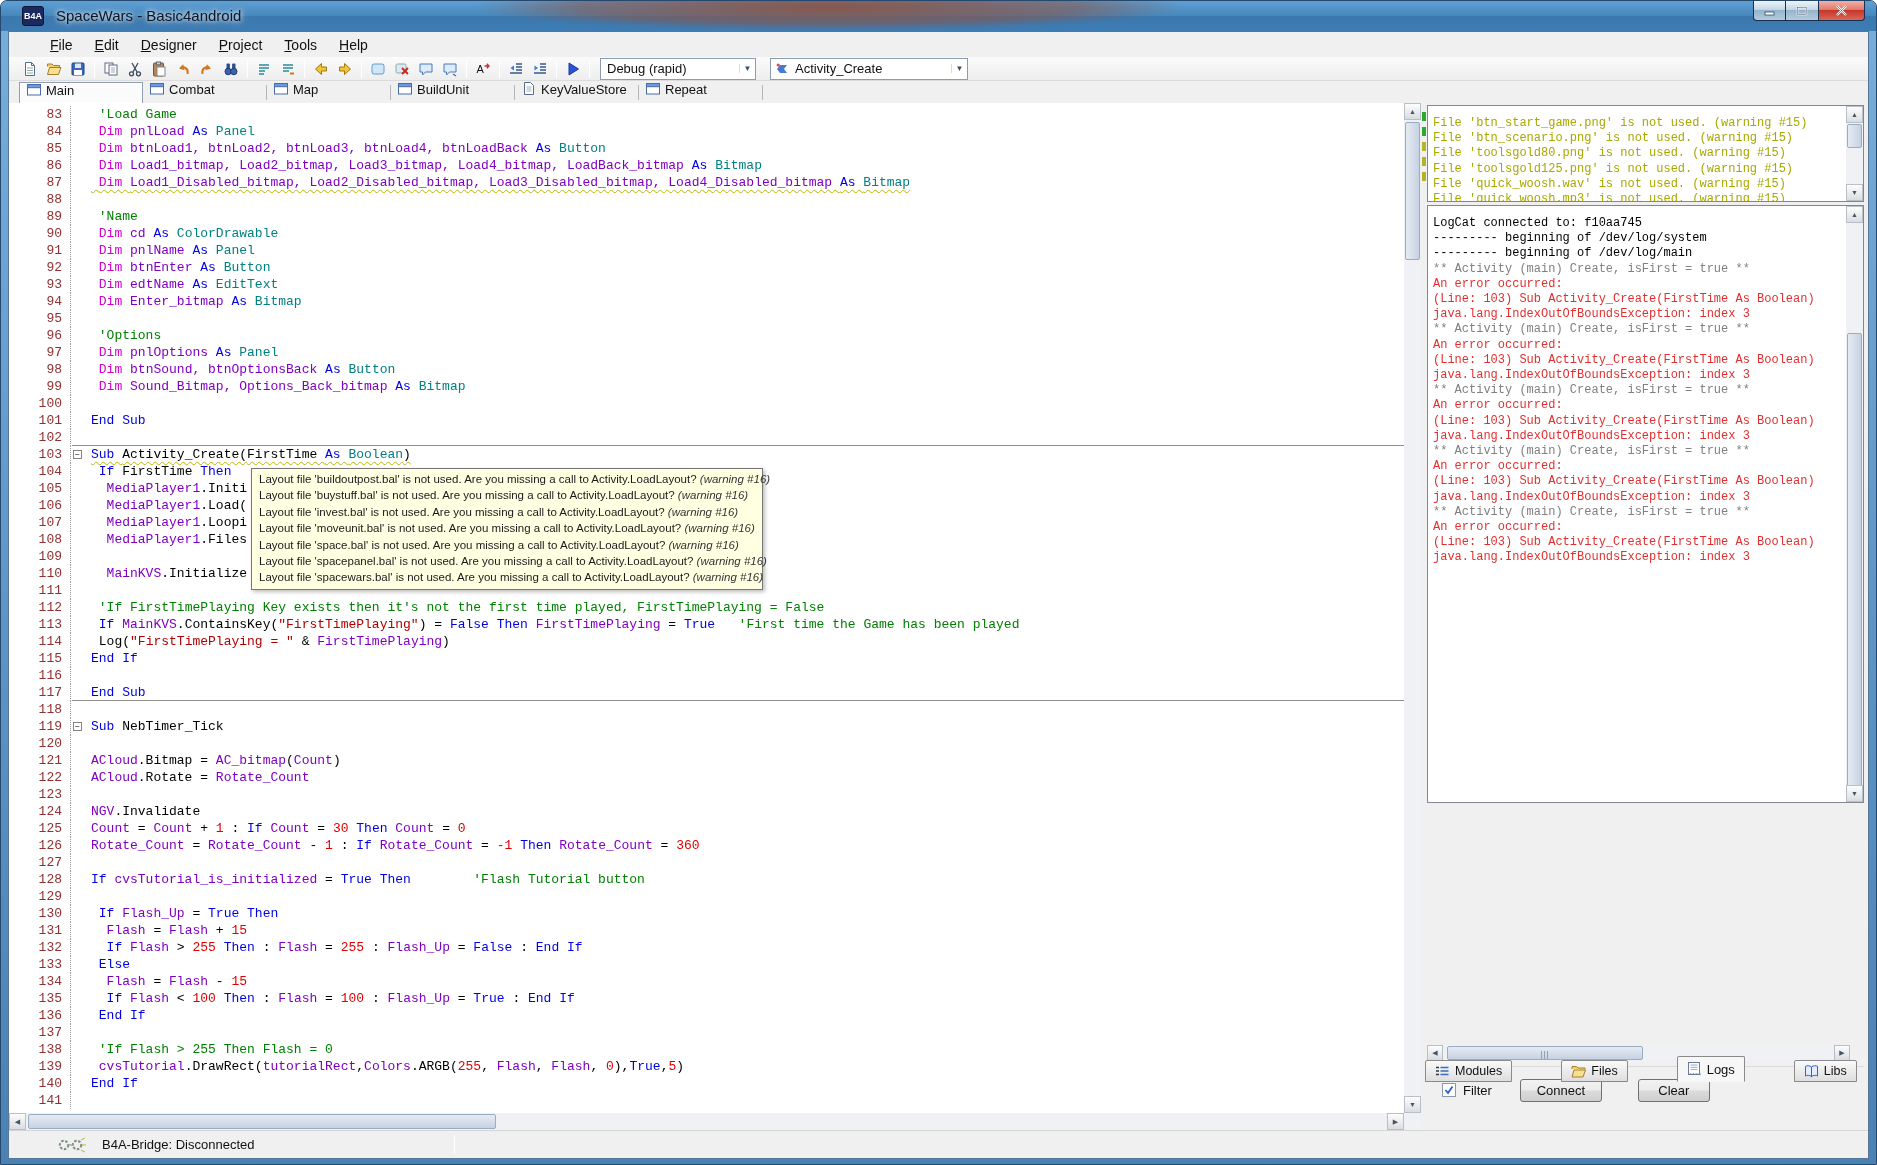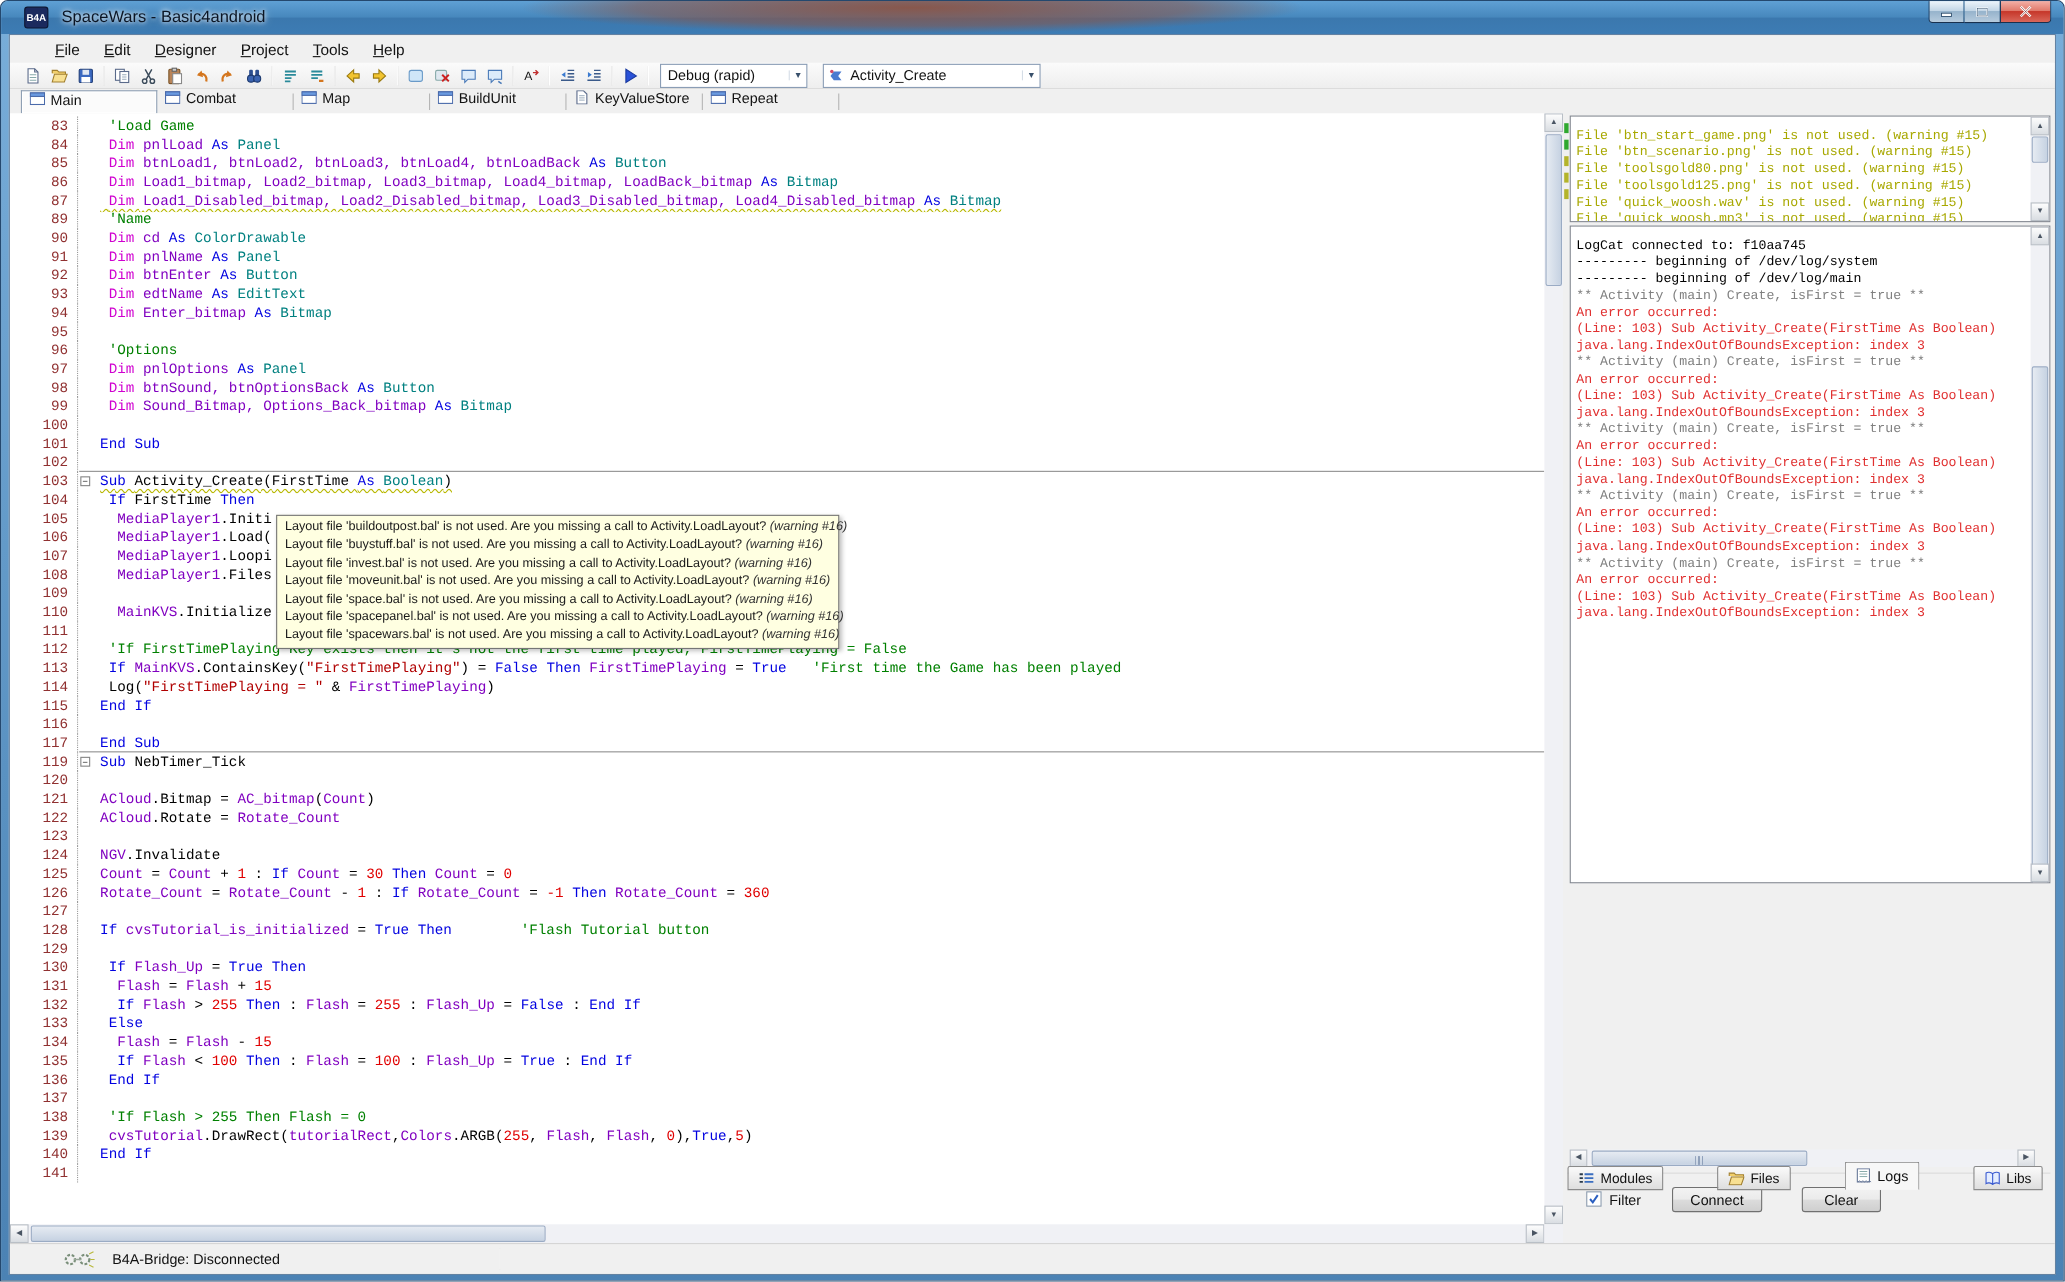--- a/index.html
+++ b/index.html
@@ -272,21 +272,21 @@
             </svg>
           </span>
           <span class="tsep"></span>
           <span class="tbtn">
             <svg viewBox="0 0 16 16">
               <path d="M4 2l9.5 6L4 14z" fill="#2a52d8" stroke="#1a3aa0"></path>
             </svg>
           </span>
           <span class="tsep"></span>
         </span>
-      <div class="combo" style="width:134px">
+      <div class="combo" style="width:156px">
         <span class="ctext">Debug (rapid)</span>
         <span class="carrow">▼</span>
       </div>
       <div class="combo" style="width:198px;margin-left:14px">
         <svg class="cicon" viewBox="0 0 14 14">
             <path d="M2 7l3-4h7l-3 4 3 4H5z" fill="#4a7ad0"></path>
             <circle cx="3.2" cy="3" r="1.6" fill="#d04a6a"></circle>
           </svg>
         <span class="ctext">Activity_Create</span>
         <span class="carrow">▼</span>
@@ -356,20 +356,21 @@
       </div>
 
     <div class="workspace">
       <div class="editor">
         <div class="codearea" id="codearea">
             <div class="cl"><span class="gut">83</span><span> <span class="tk-c">'Load Game</span></span></div>
             <div class="cl"><span class="gut">84</span><span> <span class="tk-d">Dim </span><span class="tk-v">pnlLoad </span><span class="tk-k">As </span><span class="tk-t">Panel</span></span></div>
             <div class="cl"><span class="gut">85</span><span> <span class="tk-d">Dim </span><span class="tk-v">btnLoad1, btnLoad2, btnLoad3, btnLoad4, btnLoadBack </span><span class="tk-k">As </span><span class="tk-t">Button</span></span></div>
             <div class="cl"><span class="gut">86</span><span> <span class="tk-d">Dim </span><span class="tk-v">Load1_bitmap, Load2_bitmap, Load3_bitmap, Load4_bitmap, LoadBack_bitmap </span><span class="tk-k">As </span><span class="tk-t">Bitmap</span></span></div>
             <div class="cl"><span class="gut">87</span><span class="squig"> <span class="tk-d">Dim </span><span class="tk-v">Load1_Disabled_bitmap, Load2_Disabled_bitmap, Load3_Disabled_bitmap, Load4_Disabled_bitmap </span><span class="tk-k">As </span><span class="tk-t">Bitmap</span></span></div>
+            <div class="cl"><span class="gut">88</span><span></span></div>
             <div class="cl"><span class="gut">89</span><span> <span class="tk-c">'Name</span></span></div>
             <div class="cl"><span class="gut">90</span><span> <span class="tk-d">Dim </span><span class="tk-v">cd </span><span class="tk-k">As </span><span class="tk-t">ColorDrawable</span></span></div>
             <div class="cl"><span class="gut">91</span><span> <span class="tk-d">Dim </span><span class="tk-v">pnlName </span><span class="tk-k">As </span><span class="tk-t">Panel</span></span></div>
             <div class="cl"><span class="gut">92</span><span> <span class="tk-d">Dim </span><span class="tk-v">btnEnter </span><span class="tk-k">As </span><span class="tk-t">Button</span></span></div>
             <div class="cl"><span class="gut">93</span><span> <span class="tk-d">Dim </span><span class="tk-v">edtName </span><span class="tk-k">As </span><span class="tk-t">EditText</span></span></div>
             <div class="cl"><span class="gut">94</span><span> <span class="tk-d">Dim </span><span class="tk-v">Enter_bitmap </span><span class="tk-k">As </span><span class="tk-t">Bitmap</span></span></div>
             <div class="cl"><span class="gut">95</span><span></span></div>
             <div class="cl"><span class="gut">96</span><span> <span class="tk-c">'Options</span></span></div>
             <div class="cl"><span class="gut">97</span><span> <span class="tk-d">Dim </span><span class="tk-v">pnlOptions </span><span class="tk-k">As </span><span class="tk-t">Panel</span></span></div>
             <div class="cl"><span class="gut">98</span><span> <span class="tk-d">Dim </span><span class="tk-v">btnSound, btnOptionsBack </span><span class="tk-k">As </span><span class="tk-t">Button</span></span></div>
@@ -385,20 +386,21 @@
             <div class="cl"><span class="gut">108</span><span>  <span class="tk-v">MediaPlayer1</span><span class="tk-p">.Files</span></span></div>
             <div class="cl"><span class="gut">109</span><span></span></div>
             <div class="cl"><span class="gut">110</span><span>  <span class="tk-v">MainKVS</span><span class="tk-p">.Initialize</span></span></div>
             <div class="cl"><span class="gut">111</span><span></span></div>
             <div class="cl"><span class="gut">112</span><span> <span class="tk-c">'If FirstTimePlaying Key exists then it's not the first time played, FirstTimePlaying = False</span></span></div>
             <div class="cl"><span class="gut">113</span><span> <span class="tk-k">If </span><span class="tk-v">MainKVS</span><span class="tk-p">.ContainsKey(</span><span class="tk-s">"FirstTimePlaying"</span><span class="tk-p">) = </span><span class="tk-k">False Then </span><span class="tk-v">FirstTimePlaying </span><span class="tk-p">= </span><span class="tk-k">True</span><span class="tk-p">   </span><span class="tk-c">'First time the Game has been played</span></span></div>
             <div class="cl"><span class="gut">114</span><span> <span class="tk-p">Log(</span><span class="tk-s">"FirstTimePlaying = "</span><span class="tk-p"> &amp; </span><span class="tk-v">FirstTimePlaying</span><span class="tk-p">)</span></span></div>
             <div class="cl"><span class="gut">115</span><span><span class="tk-k">End If</span></span></div>
             <div class="cl"><span class="gut">116</span><span></span></div>
             <div class="cl divb"><span class="gut">117</span><span><span class="tk-k">End Sub</span></span></div>
+            <div class="cl"><span class="gut">118</span><span></span></div>
             <div class="cl"><span class="gut">119</span><span class="fold">−</span><span><span class="tk-k">Sub </span><span class="tk-p">NebTimer_Tick</span></span></div>
             <div class="cl"><span class="gut">120</span><span></span></div>
             <div class="cl"><span class="gut">121</span><span><span class="tk-v">ACloud</span><span class="tk-p">.Bitmap = </span><span class="tk-v">AC_bitmap</span><span class="tk-p">(</span><span class="tk-v">Count</span><span class="tk-p">)</span></span></div>
             <div class="cl"><span class="gut">122</span><span><span class="tk-v">ACloud</span><span class="tk-p">.Rotate = </span><span class="tk-v">Rotate_Count</span></span></div>
             <div class="cl"><span class="gut">123</span><span></span></div>
             <div class="cl"><span class="gut">124</span><span><span class="tk-v">NGV</span><span class="tk-p">.Invalidate</span></span></div>
             <div class="cl"><span class="gut">125</span><span><span class="tk-v">Count </span><span class="tk-p">= </span><span class="tk-v">Count </span><span class="tk-p">+ </span><span class="tk-n">1 </span><span class="tk-p">: </span><span class="tk-k">If </span><span class="tk-v">Count </span><span class="tk-p">= </span><span class="tk-n">30 </span><span class="tk-k">Then </span><span class="tk-v">Count </span><span class="tk-p">= </span><span class="tk-n">0</span></span></div>
             <div class="cl"><span class="gut">126</span><span><span class="tk-v">Rotate_Count </span><span class="tk-p">= </span><span class="tk-v">Rotate_Count </span><span class="tk-p">- </span><span class="tk-n">1 </span><span class="tk-p">: </span><span class="tk-k">If </span><span class="tk-v">Rotate_Count </span><span class="tk-p">= </span><span class="tk-n">-1 </span><span class="tk-k">Then </span><span class="tk-v">Rotate_Count </span><span class="tk-p">= </span><span class="tk-n">360</span></span></div>
             <div class="cl"><span class="gut">127</span><span></span></div>
             <div class="cl"><span class="gut">128</span><span><span class="tk-k">If </span><span class="tk-v">cvsTutorial_is_initialized </span><span class="tk-p">= </span><span class="tk-k">True Then</span><span class="tk-p">        </span><span class="tk-c">'Flash Tutorial button</span></span></div>

